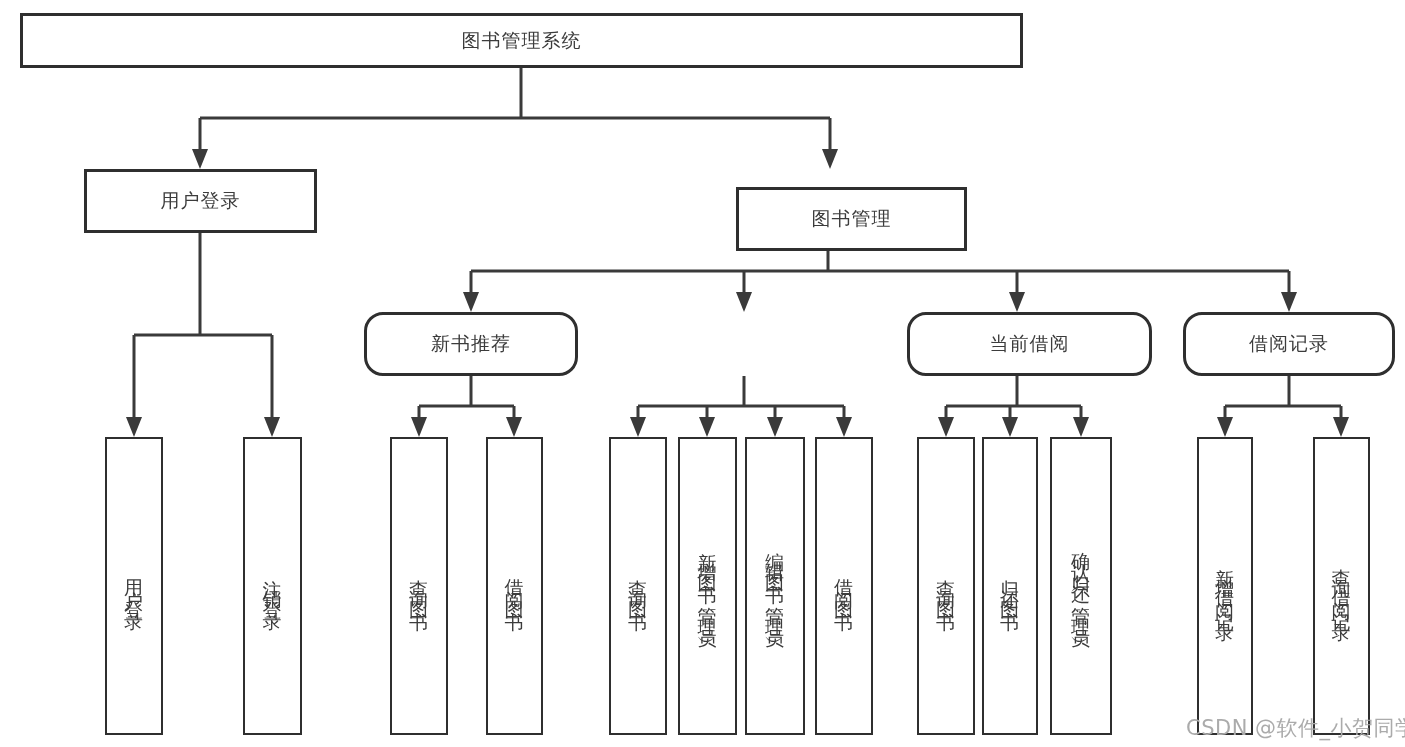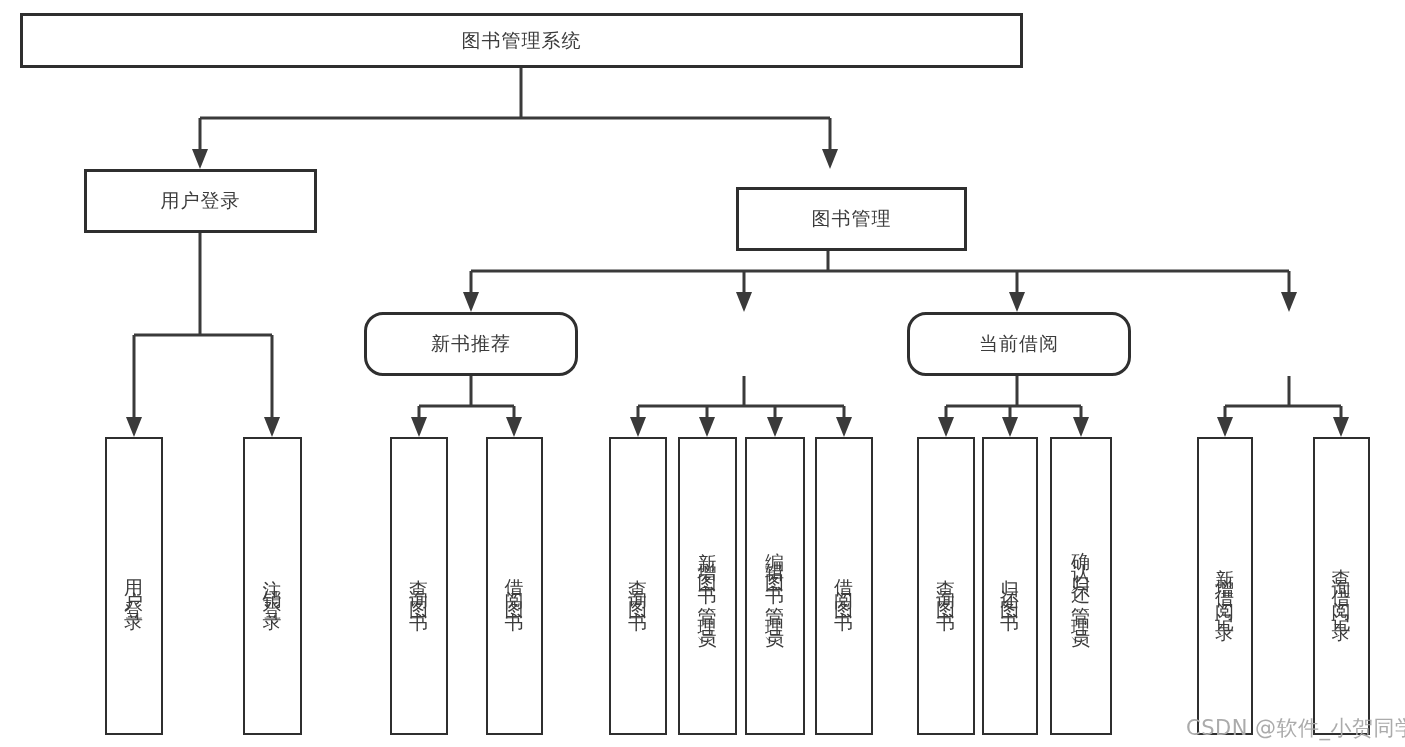--- a/index.html
+++ b/index.html
@@ -41,21 +41,21 @@
   }
   
   .n-root   { left: 20px;  top: 13px;  width: 1003px; height: 55px; }
   
   .n-login  { left: 84px;  top: 169px; width: 233px;  height: 64px; }
   .n-mgmt   { left: 736px; top: 169px; width: 231px;  height: 64px; margin-top: 18px; }
   
   .lvl3     { top: 312px; height: 64px; border-radius: 19px; }
   .n-newbook{ left: 364px;  width: 214px; }
   .n-borrow { left: 637px;  width: 215px; }
-  .n-current{ left: 907px;  width: 224px; }
+  .n-current{ left: 907px;  width: 245px; }
   .n-record { left: 1183px; width: 212px; }
   
   .leaf     { top: 437px; height: 298px; }
   .n-a1 { left: 105px;  width: 58px; }
   .n-a2 { left: 243px;  width: 59px; }
   .n-b1 { left: 390px;  width: 58px; }
   .n-b2 { left: 486px;  width: 57px; }
   .n-c1 { left: 609px;  width: 58px; }
   .n-c2 { left: 678px;  width: 59px; }
   .n-c3 { left: 745px;  width: 60px; }
@@ -128,20 +128,21 @@
     </g>
   </svg>
 
   <div class="box n-root">图书管理系统</div>
 
   <div class="box n-login">用户登录</div>
   <div class="box n-mgmt">图书管理</div>
 
   <div class="box lvl3 n-newbook">新书推荐</div>
   <div class="box lvl3 n-current">当前借阅</div>
+  <div class="box lvl3 n-record">借阅记录</div>
 
   <div class="box leaf n-a1">用户登录</div>
   <div class="box leaf n-a2">注销登录</div>
 
   <div class="box leaf n-b1">查询图书</div>
   <div class="box leaf n-b2">借阅图书</div>
 
   <div class="box leaf n-c1">查询图书</div>
   <div class="box leaf n-c2">新增图书（管理员）</div>
   <div class="box leaf n-c3">编辑图书（管理员）</div>

